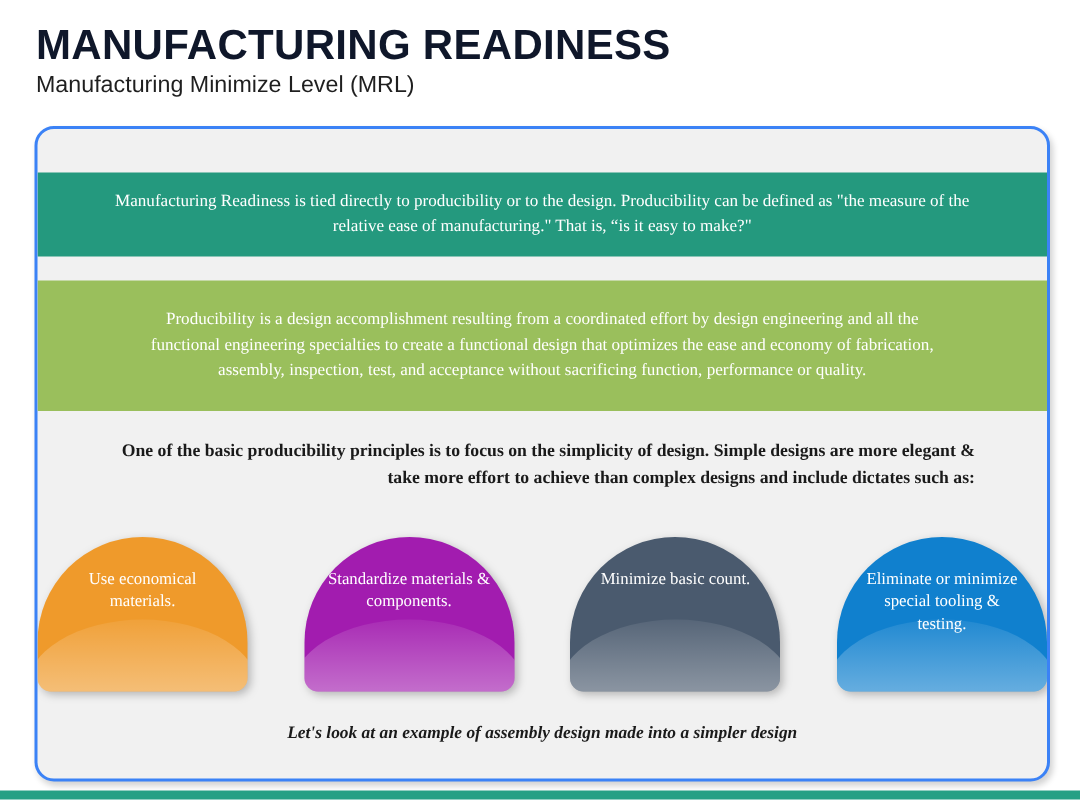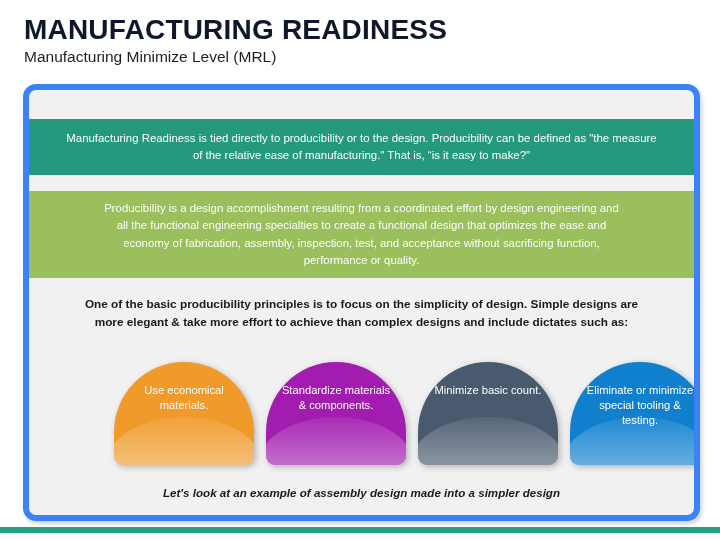--- a/index.html
+++ b/index.html
@@ -37,25 +37,26 @@
   }
 
   
   .card {
     position: absolute;
     left: 23px;
     top: 84px;
     width: 677px;
     height: 437px;
     background: #f1f1f1;
-    border: 6px solid #3b82f6;
+    border: 2px solid #3b82f6;
     border-radius: 13px;
     box-shadow: 2px 3px 4px rgba(0,0,0,0.18);
     box-sizing: border-box;
     overflow: hidden;
+    font-family: Liberation Serif, serif;
   }
 
   
   .banner {
     position: absolute;
     left: 0;
     width: 100%;
     box-sizing: border-box;
     display: flex;
     align-items: center;
@@ -84,36 +85,36 @@
   }
 
   
   .intro-para {
     position: absolute;
     left: 0;
     top: 205px;
     width: 100%;
     box-sizing: border-box;
     padding: 0 48px;
-    text-align: center;
+    text-align: right;
     font-size: 11.8px;
     font-weight: bold;
     line-height: 1.55;
     color: #1a1a1a;
   }
 
   
   .dome-row {
     position: absolute;
-    left: 16px;
+    left: 0;
     top: 272px;
     width: 100%;
     height: 112px;
     display: flex;
-    justify-content: flex-end;
+    justify-content: space-between;
     gap: 12px;
   }
   .dome {
     position: relative;
     width: 140px;
     height: 103px;
     border-radius: 70px 70px 9px 9px;
     overflow: hidden;
     filter: drop-shadow(2px 2px 3px rgba(0,0,0,0.25));
     display: flex;

